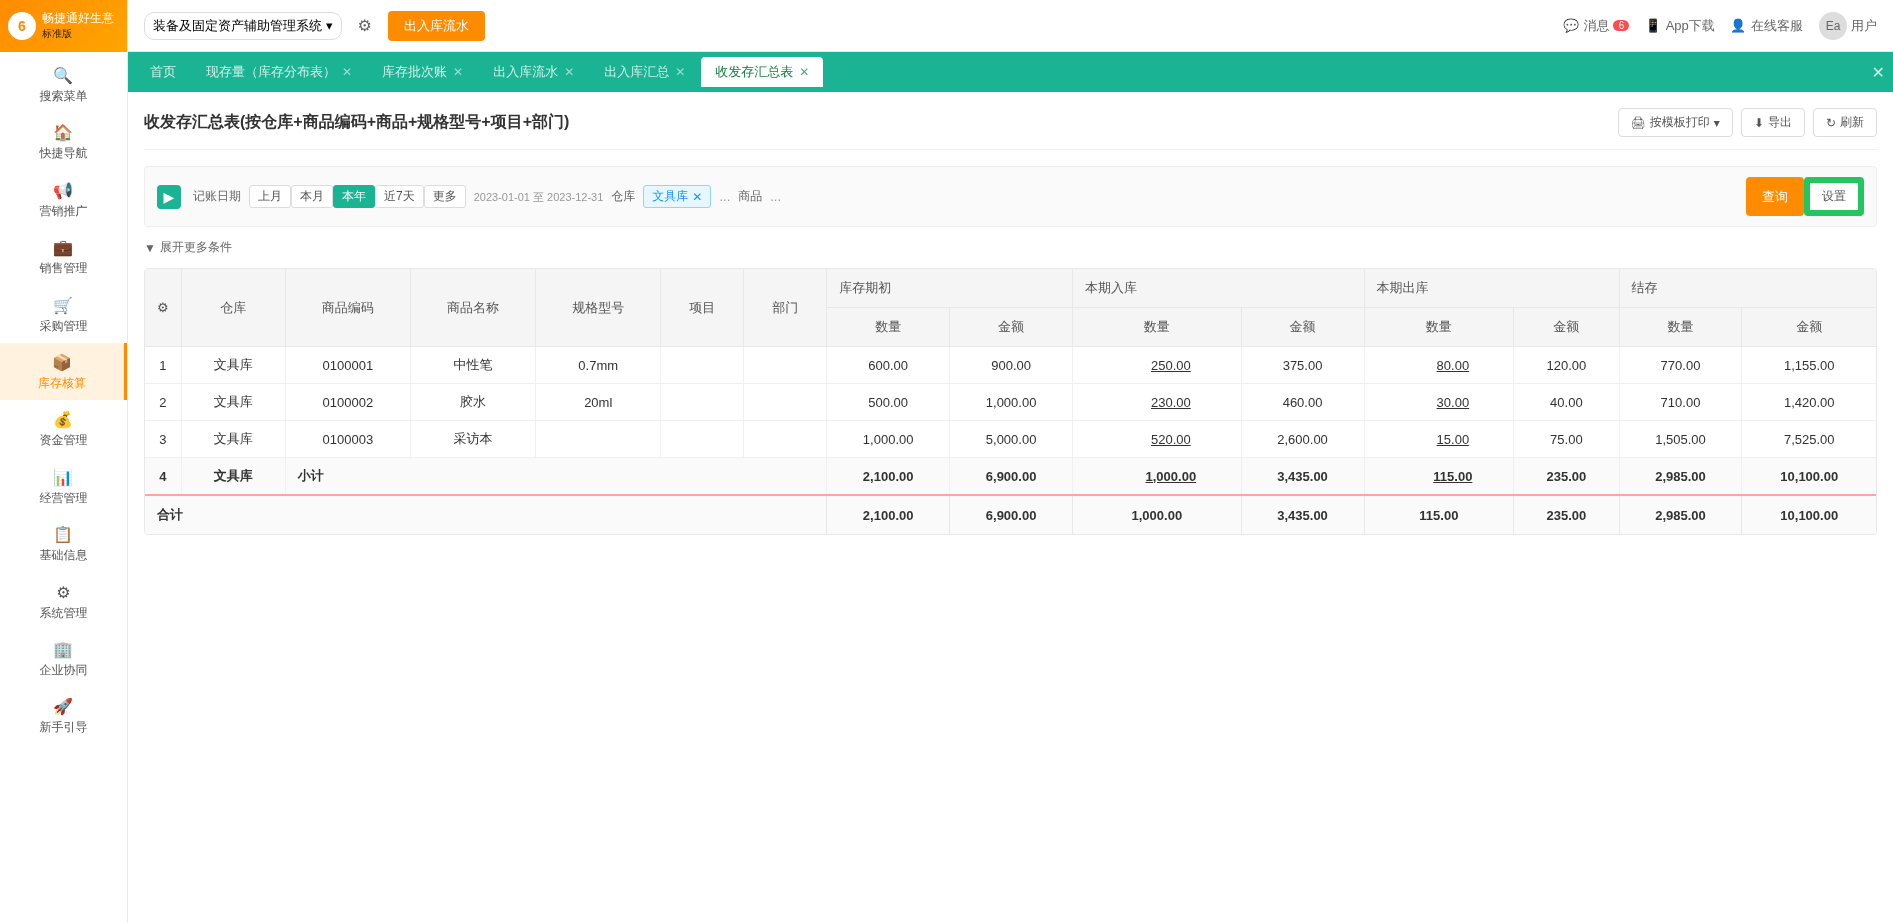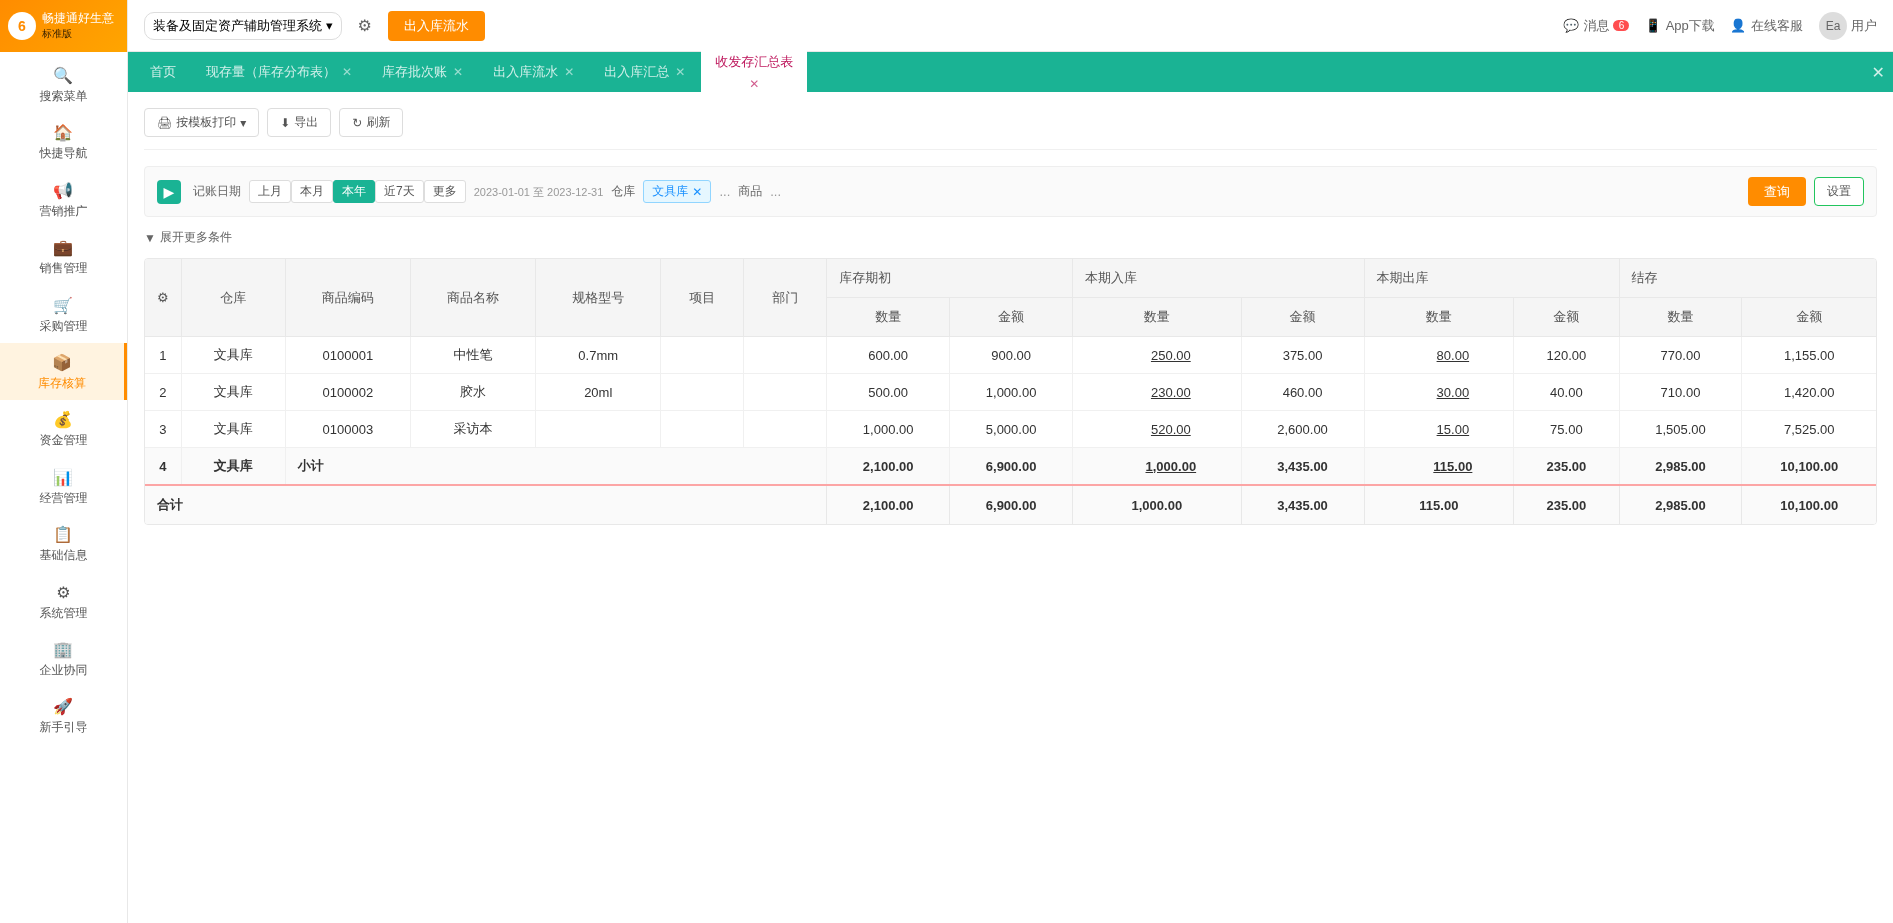--- a/index.html
+++ b/index.html
@@ -26,21 +26,21 @@
     .topbar-gear { color: #666; font-size: 16px; cursor: pointer; padding: 4px; }
     .topbar-btn { background: #ff8c00; color: #fff; border: none; border-radius: 4px; padding: 6px 16px; font-size: 13px; cursor: pointer; }
     .topbar-right { margin-left: auto; display: flex; align-items: center; gap: 16px; color: #666; font-size: 13px; }
     .topbar-right-item { display: flex; align-items: center; gap: 4px; cursor: pointer; }
     .badge { background: #ff4d4f; color: #fff; border-radius: 8px; padding: 0 5px; font-size: 10px; min-width: 16px; text-align: center; }
     .user-avatar { width: 28px; height: 28px; background: #ddd; border-radius: 50%; display: flex; align-items: center; justify-content: center; font-size: 12px; color: #666; }
 
     
     .tabbar { background: #1ab394; display: flex; align-items: center; padding: 0 8px; height: 40px; gap: 2px; }
     .tab { display: flex; align-items: center; gap: 6px; padding: 6px 14px; color: rgba(255,255,255,0.8); font-size: 13px; cursor: pointer; border-radius: 4px 4px 0 0; white-space: nowrap; }
-    .tab.active { background: #fff; color: #be185d; flex-direction: column; }
+    .tab.active { background: #fff; color: #15803d; }
     .tab-close { font-size: 12px; opacity: 0.7; }
     .tabbar-close { margin-left: auto; color: rgba(255,255,255,0.8); font-size: 16px; cursor: pointer; }
 
     
     .page-content { flex: 1; background: #f5f5f5; overflow-y: auto; }
     .page-inner { background: #fff; margin: 0; padding: 16px; min-height: 100%; }
 
     
     .page-title { font-size: 16px; font-weight: bold; color: #333; margin-bottom: 16px; padding-bottom: 12px; border-bottom: 1px solid #f0f0f0; display: flex; align-items: center; justify-content: space-between; }
     .page-title-actions { display: flex; gap: 8px; }
@@ -51,23 +51,23 @@
     .filter-collapse-btn { width: 24px; height: 24px; background: #1ab394; color: #fff; display: flex; align-items: center; justify-content: center; border-radius: 4px; cursor: pointer; font-size: 14px; flex-shrink: 0; }
     .filter-row { display: flex; align-items: center; gap: 8px; flex: 1; flex-wrap: wrap; }
     .filter-label { color: #666; font-size: 12px; white-space: nowrap; }
     .date-btns { display: flex; gap: 0; }
     .date-btn { padding: 2px 8px; border: 1px solid #ddd; border-radius: 3px; font-size: 12px; cursor: pointer; color: #555; background: #fff; }
     .date-btn.active { background: #1ab394; color: #fff; border-color: #1ab394; }
     .date-range { font-size: 11px; color: #999; margin-top: 2px; }
     .filter-tag { display: flex; align-items: center; gap: 4px; background: #e6f7ff; border: 1px solid #91d5ff; border-radius: 3px; padding: 2px 8px; font-size: 12px; color: #1890ff; }
     .filter-tag-close { cursor: pointer; }
     .filter-more { color: #999; font-size: 13px; cursor: pointer; }
-    .filter-actions { margin-left: auto; display: flex; gap: 8px; }
+    .filter-actions { margin-left: auto; display: flex; }
     .query-btn { background: #ff8c00; color: #fff; border: none; border-radius: 4px; padding: 5px 16px; font-size: 13px; cursor: pointer; }
-    .setting-btn { background: #fff; color: #555; border: 1px solid #22c55e; border-radius: 4px; padding: 5px 12px; font-size: 12px; cursor: pointer; }
+    .setting-btn { background: #fff; color: #555; border: 6px solid #22c55e; border-radius: 4px; padding: 5px 12px; font-size: 12px; cursor: pointer; }
 
     
     .table-container { border: 1px solid #e8e8e8; border-radius: 4px; overflow: auto; }
     table { width: 100%; border-collapse: collapse; font-size: 13px; }
     thead tr { background: #f5f5f5; }
     thead th { padding: 10px 12px; text-align: center; color: #555; font-weight: 500; border-bottom: 1px solid #e8e8e8; border-right: 1px solid #e8e8e8; white-space: nowrap; }
     thead th:last-child { border-right: none; }
     tbody tr { background: #fff; }
     tbody td { padding: 9px 12px; text-align: center; border-bottom: 1px solid #f0f0f0; border-right: 1px solid #f0f0f0; color: #333; }
     tbody td:last-child { border-right: none; }
@@ -200,20 +200,21 @@
         <span>收发存汇总表</span>
         <span class="tab-close">✕</span>
       </div>
       <span class="tabbar-close">✕</span>
   </div>
 
   <div class="page-content">
     <div class="page-inner">
 
       <div class="page-title">
+        <span>收发存汇总表(按仓库+商品编码+商品+规格型号+项目+部门)</span>
         <div class="page-title-actions">
           <button class="page-title-btn">
             <span>🖨</span>
             <span>按模板打印</span>
             <span>▾</span>
           </button>
           <button class="page-title-btn">
             <span>⬇</span>
             <span>导出</span>
           </button>

